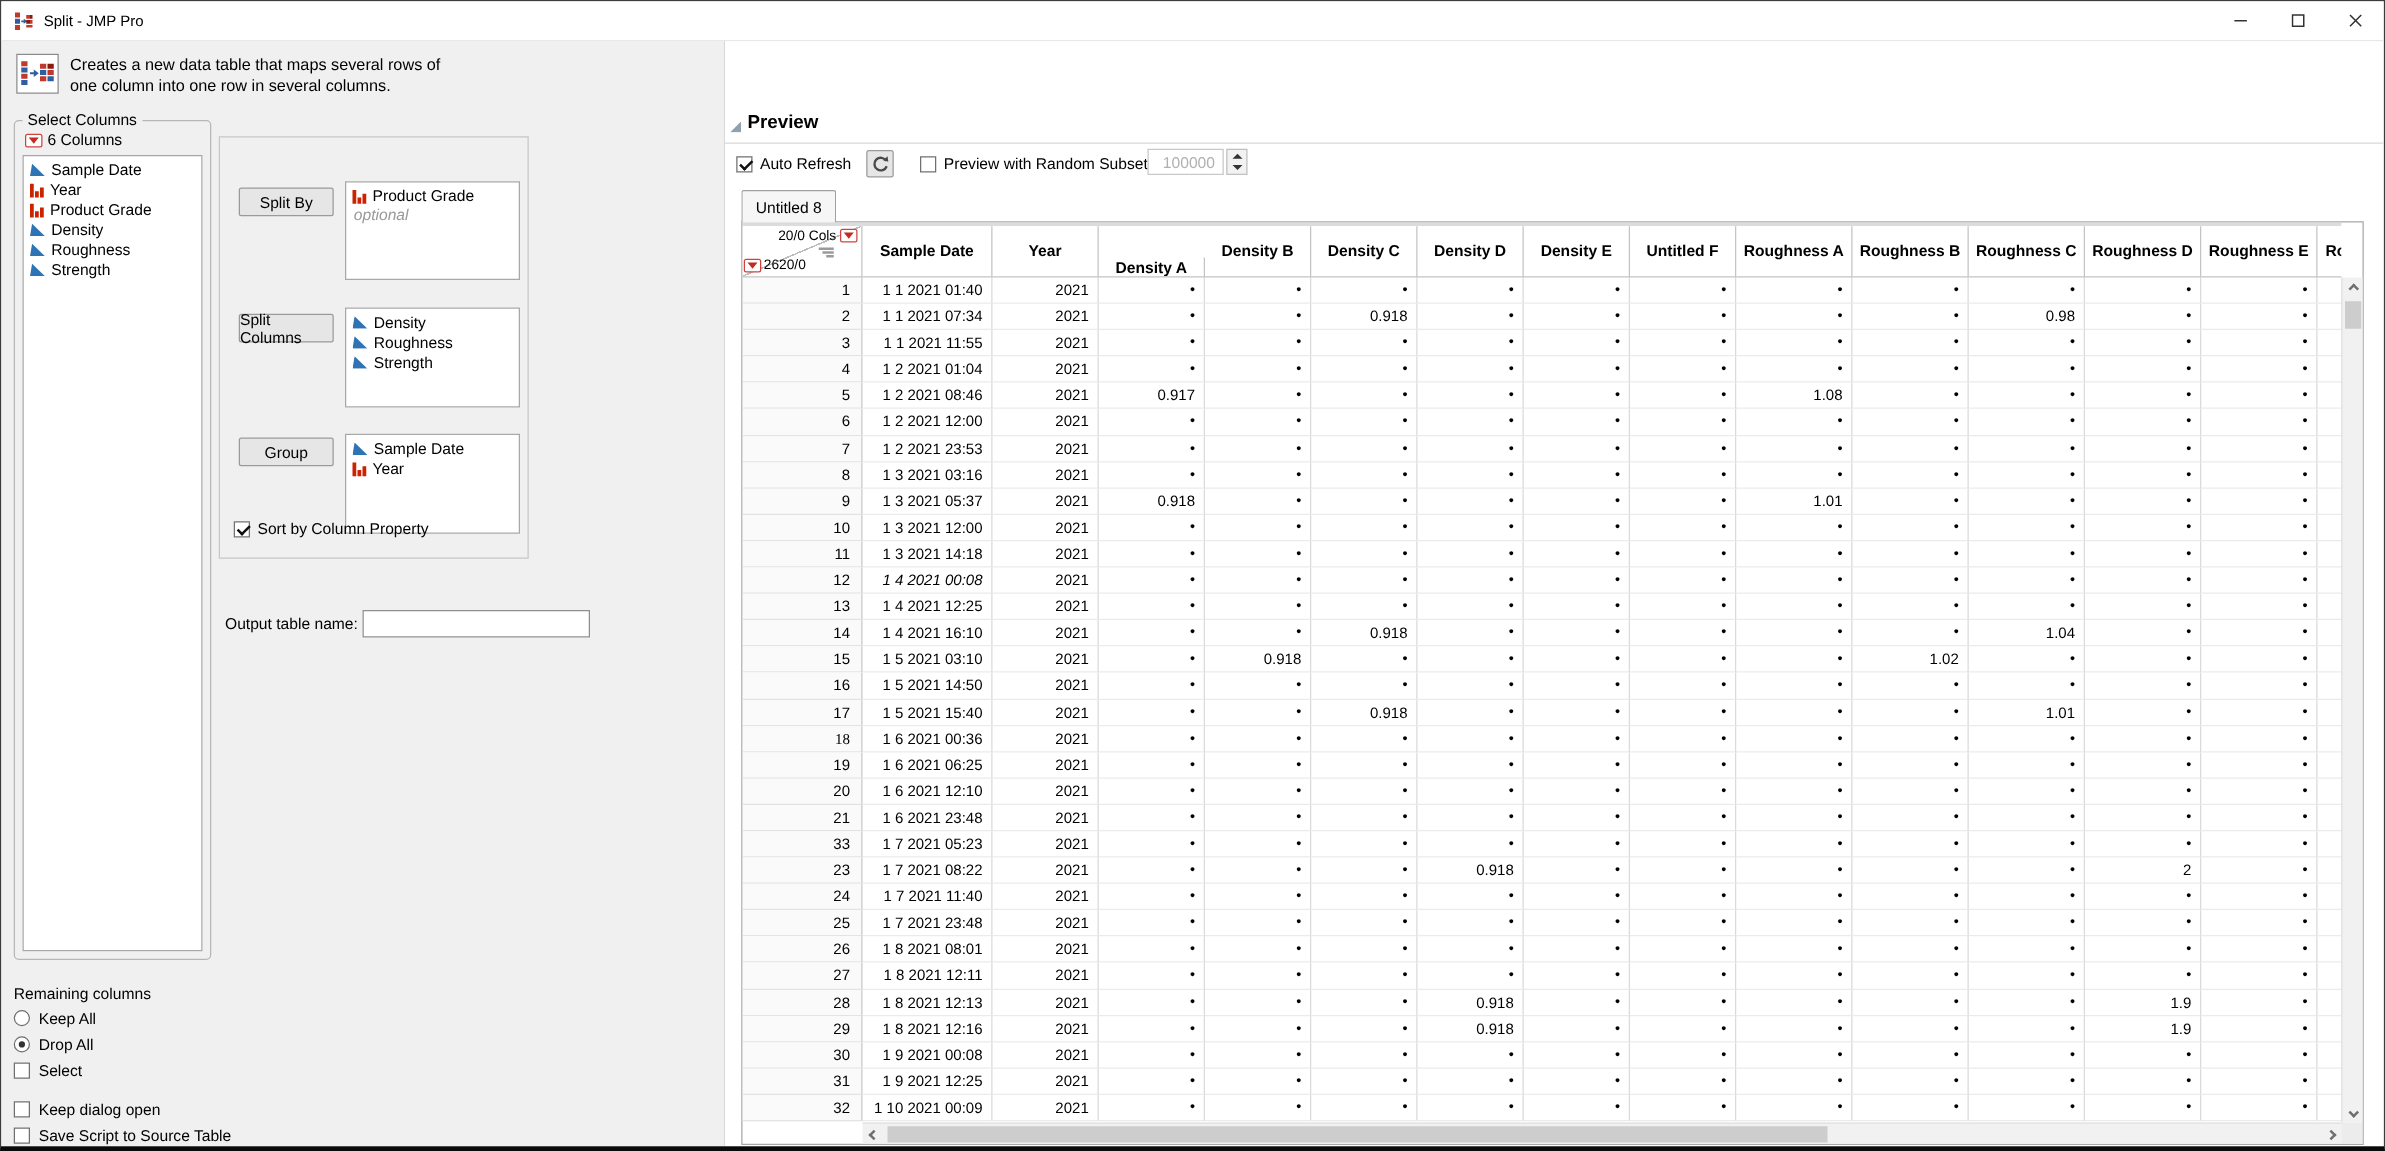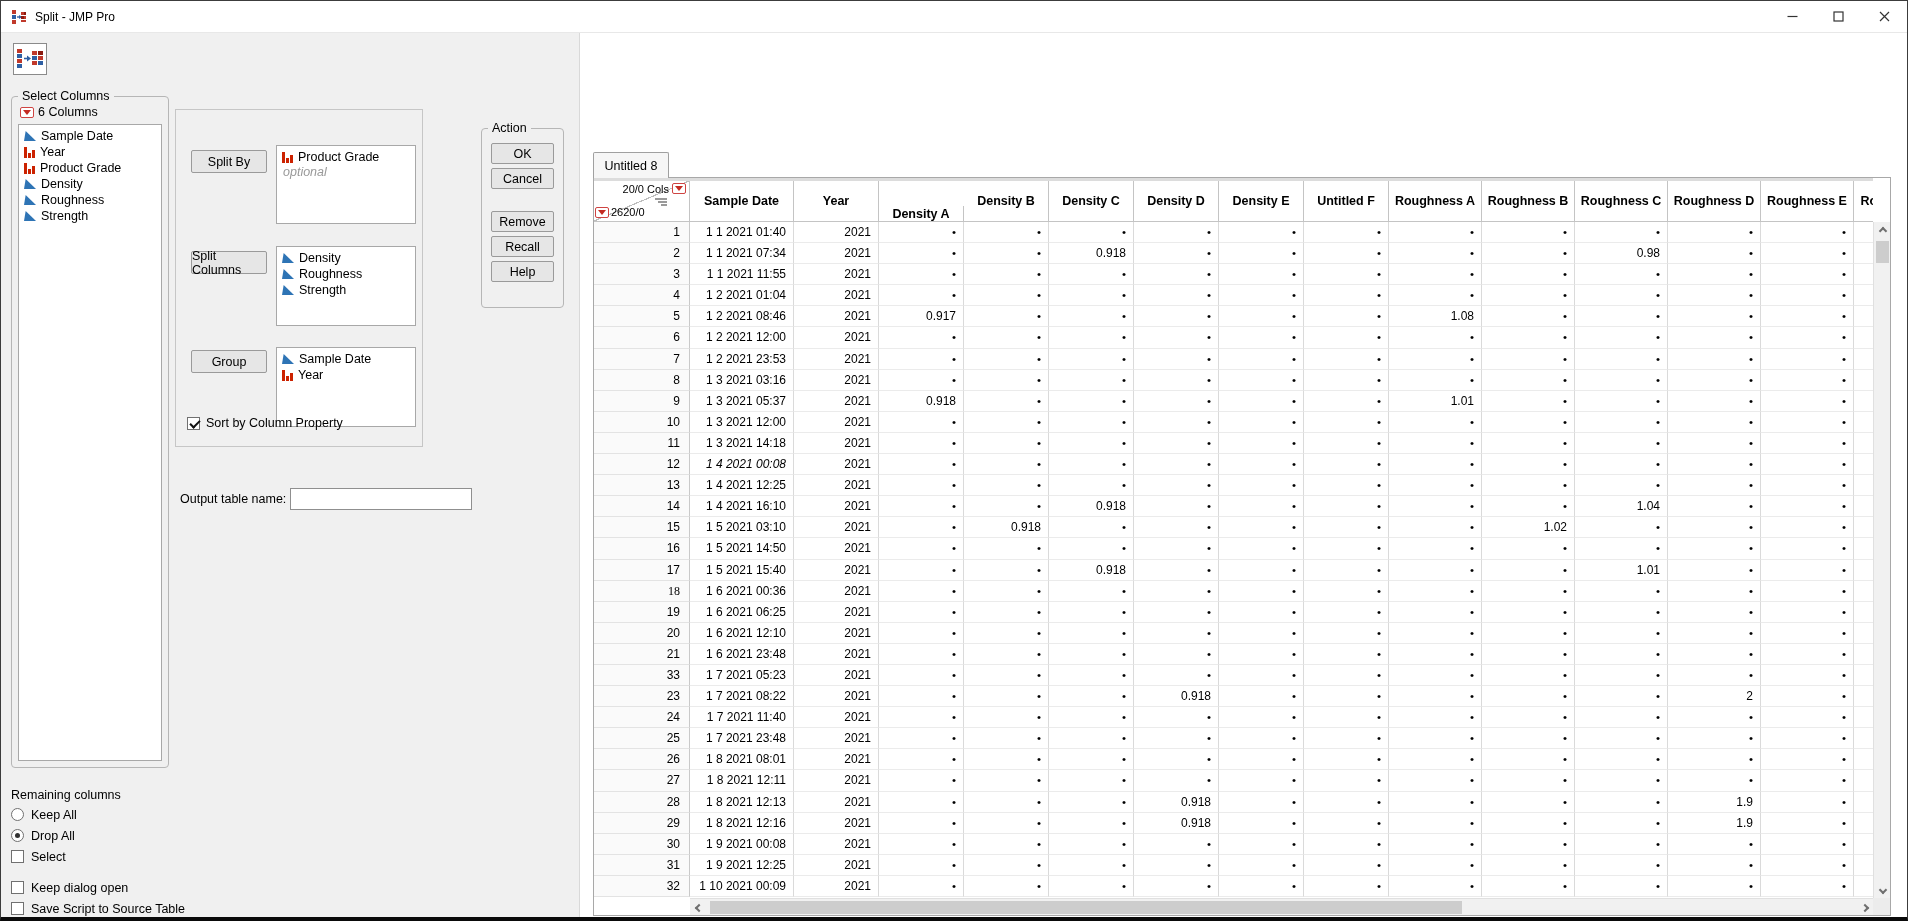--- a/index.html
+++ b/index.html
@@ -137,20 +137,49 @@
         </svg>
       </div>
     <div class="winbtn" id="btn-close">
         <svg width="11" height="11" viewBox="0 0 11 11">
           <path d="M1 1l9 9M10 1l-9 9" class="mono-line"></path>
         </svg>
       </div>
   </div>
 
   <div id="right-pane">
+    <div id="pv-head">
+      <span class="disc-tri"></span>
+      <span id="pv-title">Preview</span>
+    </div>
+    <div id="pv-controls">
+      <div class="auto chk-row">
+        <span class="cb checked"></span>
+        <span>Auto Refresh</span>
+      </div>
+      <div id="refresh-btn">
+        <svg width="15" height="15" viewBox="0 0 16 16">
+          <path d="M13.2 9.6a5.4 5.4 0 1 1-.4-4.6" fill="none" stroke="#4a4a4a" stroke-width="2"></path>
+          <polygon points="13.9,1.1 14.6,5.8 10.1,4.4" fill="#4a4a4a"></polygon>
+        </svg>
+      </div>
+      <div class="subset chk-row">
+        <span class="cb"></span>
+        <span>Preview with Random Subset</span>
+      </div>
+      <input id="subset-input" disabled="" value="100000" style="">
+      <div id="spinner">
+        <div class="up">
+            <i></i>
+          </div>
+        <div class="dn">
+            <i></i>
+          </div>
+      </div>
+    </div>
     <div id="tab">
         <span>Untitled 8</span>
       </div>
 
     <div id="panel">
       <div id="grid-clip">
         <div id="grid">
           <div class="strip"></div>
           <div class="t-head" id="thead">
               <div class="hc" id="corner" style="width: 96px;">
@@ -764,20 +793,24 @@
         <path d="M8 11.5h4" stroke="#2e5fa3" stroke-width="1.6"></path>
           <path d="M11 8.5l4 3-4 3z" fill="#2e5fa3"></path>
         <rect x="16" y="4" width="5" height="4" fill="#c0392b"></rect>
           <rect x="22" y="4" width="5" height="4" fill="#8b1a10"></rect>
         <rect x="16" y="9" width="5" height="4" fill="#2e5fa3"></rect>
           <rect x="22" y="9" width="5" height="4" fill="#c0392b"></rect>
         <rect x="16" y="14" width="5" height="4" fill="#c0392b"></rect>
           <rect x="22" y="14" width="5" height="4" fill="#2e5fa3"></rect>
       </svg>
     </div>
+    <div class="desc-text">
+      <div>Creates a new data table that maps several rows of</div>
+      <div>one column into one row in several columns.</div>
+    </div>
 
     <div class="groupbox" id="gb-select">
       <span class="legend">Select Columns</span>
       <div class="count-row">
         <span class="redtri">
             <i></i>
           </span>
         <span>6 Columns</span>
       </div>
       <div class="listbox" id="col-list">
@@ -868,38 +901,20 @@
       <div class="chk-row" style="position:absolute;left:11px;top:306px;">
         <span class="cb checked"></span>
         <span>Sort by Column Property</span>
       </div>
     </div>
     <div id="out-name-row">
       <span>Output table name:</span>
       <input id="out-name-input" value="" style="">
     </div>
 
-    <div class="groupbox" id="gb-action">
-      <span class="legend">Action</span>
-      <div class="act-btn" style="top:14px;">
-          <span>OK</span>
-        </div>
-      <div class="act-btn" style="top:39px;">
-          <span>Cancel</span>
-        </div>
-      <div class="act-btn" style="top:82px;">
-          <span>Remove</span>
-        </div>
-      <div class="act-btn" style="top:107px;">
-          <span>Recall</span>
-        </div>
-      <div class="act-btn" style="top:132px;">
-          <span>Help</span>
-        </div>
-    </div>
 
     <div id="remaining">
       <div>Remaining columns</div>
       <div class="row">
         <span class="rb"></span>
         <span>Keep All</span>
       </div>
       <div class="row">
         <span class="rb sel"></span>
         <span>Drop All</span>

